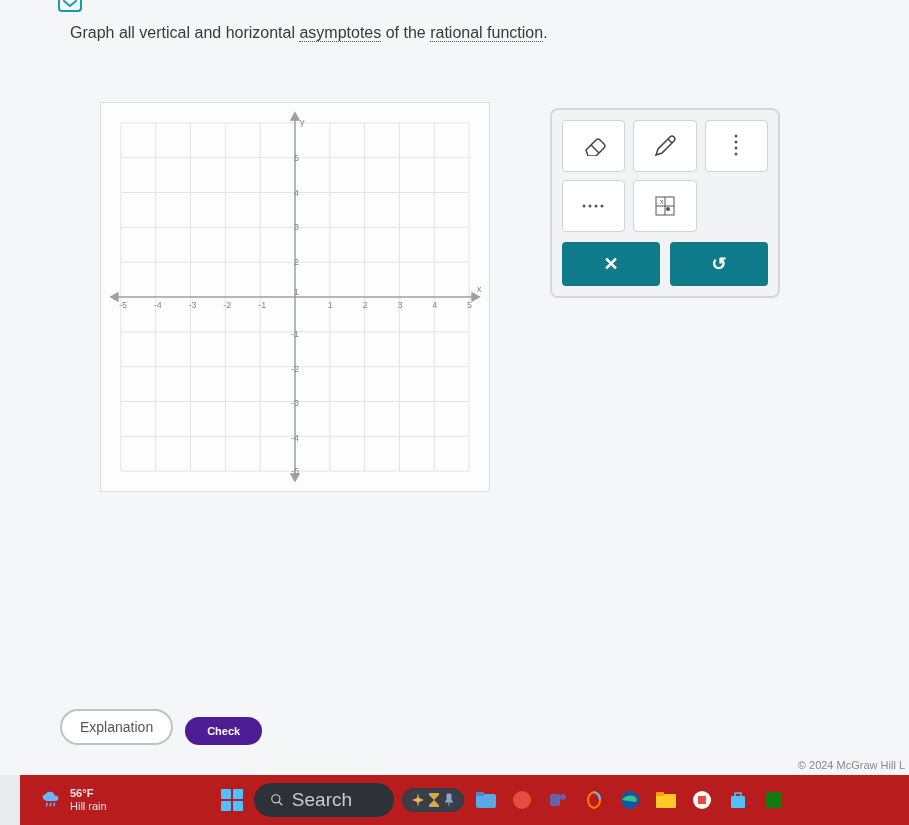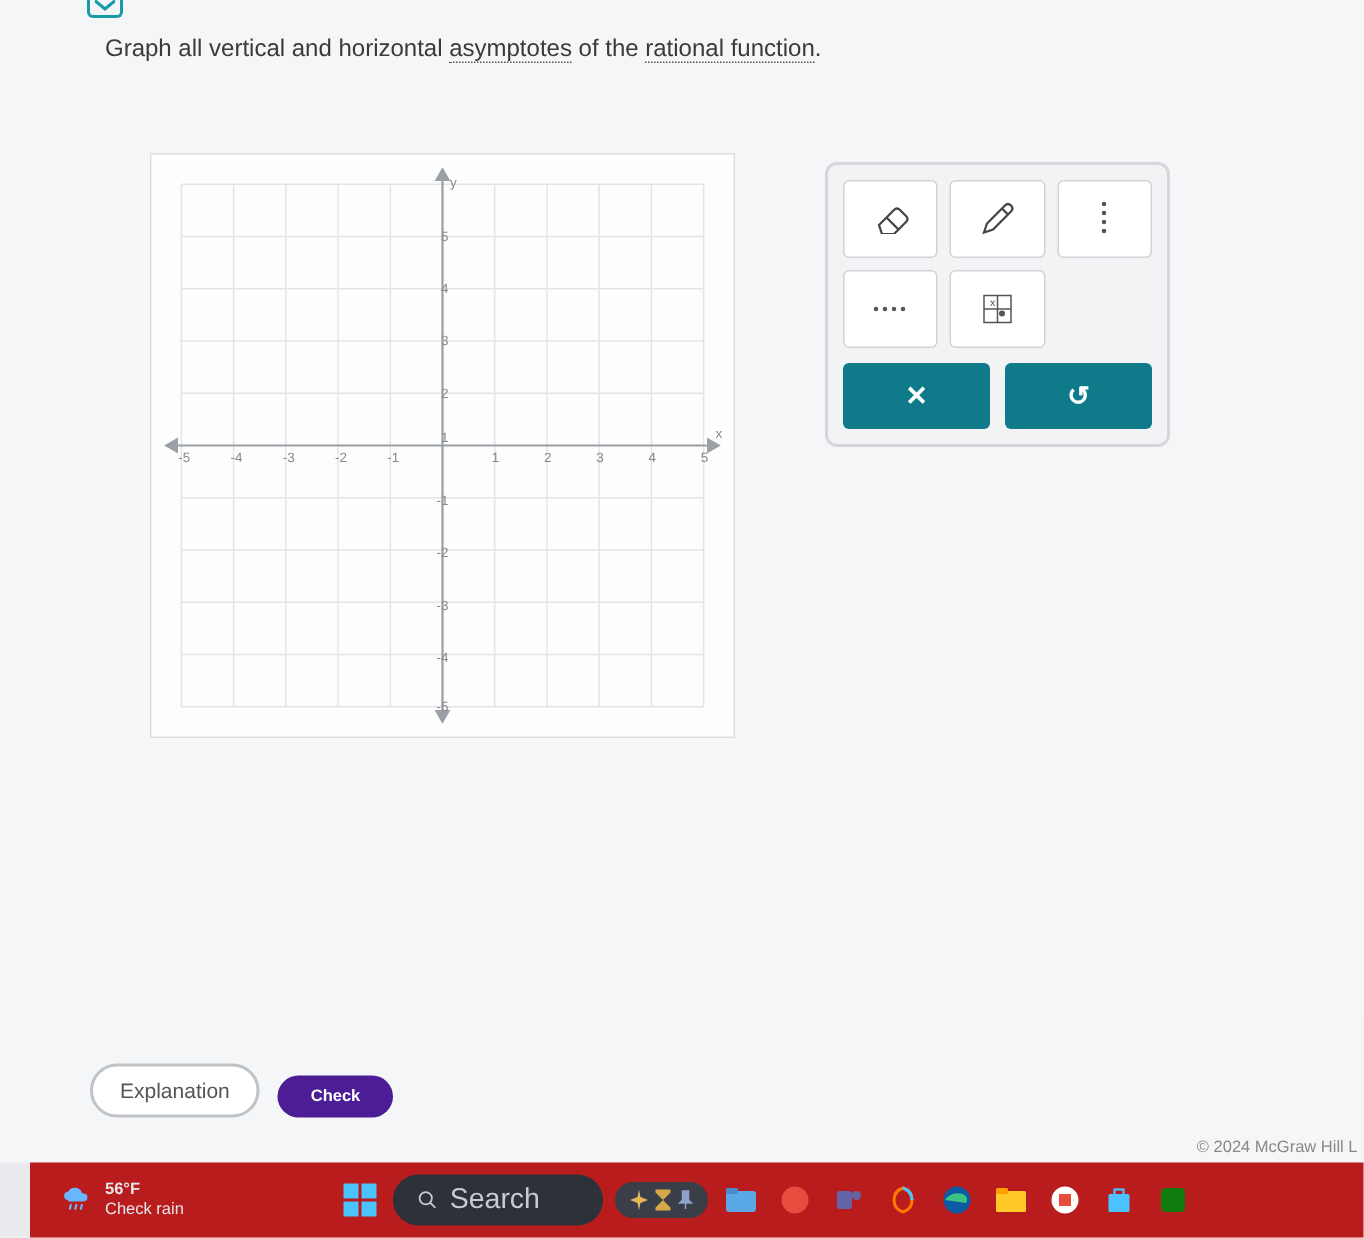--- a/index.html
+++ b/index.html
@@ -361,21 +361,21 @@
 <div class="taskbar">
   <div class="weather">
     <svg class="weather-icon" viewBox="0 0 24 24">
         <path d="M6 12 Q3 12 3 9 Q3 6 6 6 Q7 3 11 3 Q15 3 16 7 Q20 7 20 10 Q20 13 17 13 L6 13 Z" fill="#6ab7ff"></path>
         <line x1="8" y1="15" x2="7" y2="19" stroke="#6ab7ff" stroke-width="1.5"></line>
         <line x1="12" y1="15" x2="11" y2="19" stroke="#6ab7ff" stroke-width="1.5"></line>
         <line x1="16" y1="15" x2="15" y2="19" stroke="#6ab7ff" stroke-width="1.5"></line>
       </svg>
     <div>
       <div style="font-weight:bold">56°F</div>
-      <div>Check rain</div>
+      <div>Hill rain</div>
     </div>
   </div>
 
   <div class="task-center">
     <div class="tb-icon">
       <div class="win-logo">
           <span></span>
           <span></span>
           <span></span>
           <span></span>

